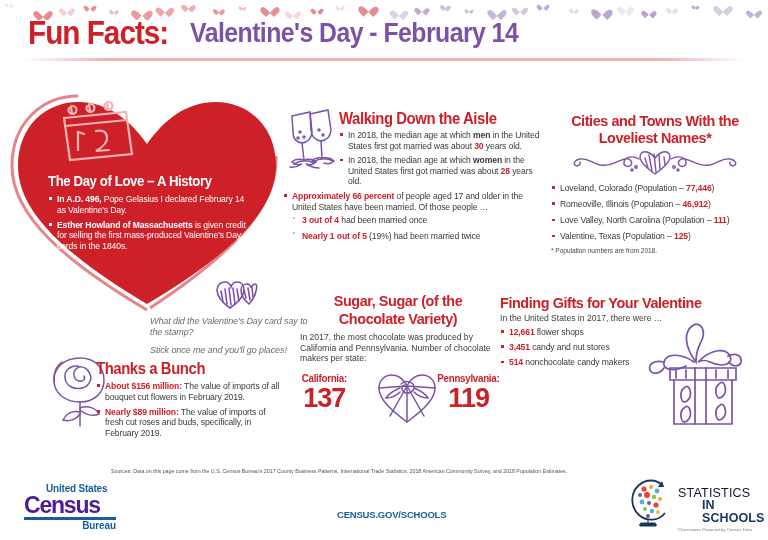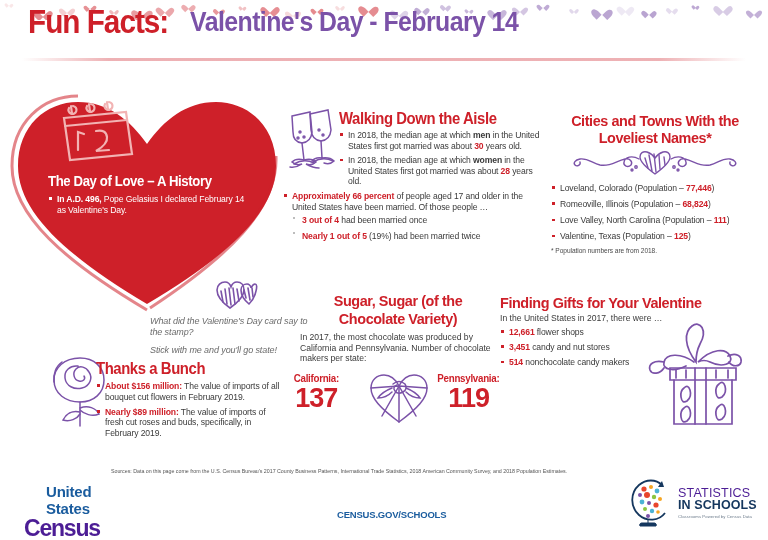--- a/index.html
+++ b/index.html
@@ -12,21 +12,21 @@
 
   
   .dots-band{position:absolute;left:0;top:0;width:768px;height:20px;overflow:hidden;}
   .dots-band .hb{position:absolute;top:4px;}
   .hb i{display:block;width:100%;height:100%;position:relative;}
   .hb i:before,.hb i:after{content:"";position:absolute;top:0;width:50%;height:80%;border-radius:50% 50% 0 0;}
   .hb i:before{left:0;transform:rotate(-45deg);transform-origin:100% 100%;}
   .hb i:after{right:0;transform:rotate(45deg);transform-origin:0 100%;}
 
   
-  .header{position:absolute;left:0;top:3px;width:768px;height:46px;}
+  .header{position:absolute;left:0;top:14px;width:768px;height:46px;}
   .title{position:absolute;left:28px;top:0px;white-space:nowrap;}
   .title .t1{
     font-family:"Liberation Sans", sans-serif;
     font-weight:bold;font-size:33px;color:#CE2029;letter-spacing:-1.1px;
     font-stretch:condensed;display:inline-block;transform:scaleX(.9);transform-origin:left center;
   }
   .title .t2{
     font-family:"Liberation Sans", sans-serif;
     font-weight:bold;font-size:27px;color:#7B52A8;letter-spacing:-.6px;
     display:inline-block;transform:scaleX(.92);transform-origin:left center;
@@ -79,46 +79,46 @@
   
   .cities{position:absolute;left:551px;top:112px;width:208px;}
   .cities .h-red{font-size:15.5px;line-height:17px;}
   .cities ul.b li{margin-bottom:5.5px;}
   .footnote{font-size:6.6px;color:#4a4a4a;margin-top:4px;letter-spacing:-.05px;}
 
   
   .sugar{position:absolute;left:300px;top:292px;width:196px;text-align:center;}
   .sugar .h-red{font-size:15.5px;line-height:17.5px;}
   .sugar .intro{text-align:left;margin-top:5px;font-size:8.6px;line-height:10.6px;color:#3a3a3a;}
-  .states{position:relative;margin-top:8px;height:52px;}
+  .states{position:relative;margin-top:8px;height:52px;margin-left:8px;}
   .st{position:absolute;top:0;text-align:center;}
   .st .nm{color:#CE2029;font-weight:bold;font-size:10.5px;letter-spacing:-.3px;display:block;transform:scaleX(.93);}
   .st .nb{color:#CE2029;font-weight:bold;font-size:27px;line-height:28px;letter-spacing:-1px;display:block;}
   .st.ca{left:-8px;}
   .st.pa{right:-6px;}
 
   
   .gifts{position:absolute;left:500px;top:294px;width:258px;}
   .gifts .h-red{font-size:15.5px;margin-bottom:2px;}
   .gifts .intro{font-size:8.6px;line-height:11px;color:#3a3a3a;margin-bottom:3px;}
   .gifts ul.b{width:160px;}
   .gifts ul.b li{margin-bottom:4.5px;}
 
   
   .sources{position:absolute;left:111px;top:468px;width:600px;font-size:5.3px;line-height:7px;color:#555;letter-spacing:-.02px;}
   .census-logo{position:absolute;left:24px;top:483px;width:110px;height:40px;}
-  .cl-us{font-size:15px;font-weight:bold;color:#1a5c9e;letter-spacing:-.2px;display:block;margin-left:22px;}
+  .cl-us{font-size:10px;font-weight:bold;color:#1a5c9e;letter-spacing:-.2px;display:block;margin-left:22px;}
   .cl-main{font-size:23px;font-weight:bold;color:#4c1d95;letter-spacing:-1.2px;line-height:22px;display:block;}
   .cl-rule{width:92px;height:2.5px;background:#1a5c9e;margin-top:1px;}
   .cl-bur{font-size:10px;font-weight:bold;color:#1a5c9e;display:block;text-align:right;width:92px;letter-spacing:-.1px;}
   .site{position:absolute;left:337px;top:509px;font-size:9.5px;font-weight:bold;color:#1a5c9e;letter-spacing:-.2px;}
   .sis{position:absolute;left:626px;top:477px;width:132px;height:52px;}
   .sis-txt{position:absolute;left:52px;top:10px;}
-  .sis-txt .l1{font-size:12.5px;color:#4c1d95;letter-spacing:.2px;line-height:12px;display:block;}
-  .sis-txt .l2{font-size:12.5px;color:#15375e;font-weight:bold;letter-spacing:.1px;line-height:13px;display:block;}
+  .sis-txt .l1{font-size:12.5px;color:#0f172a;letter-spacing:.2px;line-height:12px;display:block;}
+  .sis-txt .l2{font-size:12.5px;color:#15375e;font-weight:bold;letter-spacing:.1px;line-height:13px;display:block;margin-left:24px;}
   .sis-txt .l3{font-size:4.2px;color:#6b7a8a;letter-spacing:.1px;display:block;margin-top:1.5px;}
   svg{display:block;overflow:visible;}
 </style>
 <style>.hbc0 i:before, .hbc0 i:after{background:#CE2029;}</style><style>.hbc1 i:before, .hbc1 i:after{background:#CE2029;}</style><style>.hbc2 i:before, .hbc2 i:after{background:#CE2029;}</style><style>.hbc3 i:before, .hbc3 i:after{background:#CE2029;}</style><style>.hbc4 i:before, .hbc4 i:after{background:#CE2029;}</style><style>.hbc5 i:before, .hbc5 i:after{background:#CE2029;}</style><style>.hbc6 i:before, .hbc6 i:after{background:#CE2029;}</style><style>.hbc7 i:before, .hbc7 i:after{background:#CE2029;}</style><style>.hbc8 i:before, .hbc8 i:after{background:#CE2029;}</style><style>.hbc9 i:before, .hbc9 i:after{background:#CE2029;}</style><style>.hbc10 i:before, .hbc10 i:after{background:#CE2029;}</style><style>.hbc11 i:before, .hbc11 i:after{background:#CE2029;}</style><style>.hbc12 i:before, .hbc12 i:after{background:#CE2029;}</style><style>.hbc13 i:before, .hbc13 i:after{background:#CE2029;}</style><style>.hbc14 i:before, .hbc14 i:after{background:#CE2029;}</style><style>.hbc15 i:before, .hbc15 i:after{background:#7B52A8;}</style><style>.hbc16 i:before, .hbc16 i:after{background:#7B52A8;}</style><style>.hbc17 i:before, .hbc17 i:after{background:#7B52A8;}</style><style>.hbc18 i:before, .hbc18 i:after{background:#7B52A8;}</style><style>.hbc19 i:before, .hbc19 i:after{background:#7B52A8;}</style><style>.hbc20 i:before, .hbc20 i:after{background:#7B52A8;}</style><style>.hbc21 i:before, .hbc21 i:after{background:#7B52A8;}</style><style>.hbc22 i:before, .hbc22 i:after{background:#7B52A8;}</style><style>.hbc23 i:before, .hbc23 i:after{background:#7B52A8;}</style><style>.hbc24 i:before, .hbc24 i:after{background:#7B52A8;}</style><style>.hbc25 i:before, .hbc25 i:after{background:#7B52A8;}</style><style>.hbc26 i:before, .hbc26 i:after{background:#7B52A8;}</style><style>.hbc27 i:before, .hbc27 i:after{background:#7B52A8;}</style><style>.hbc28 i:before, .hbc28 i:after{background:#7B52A8;}</style><style>.hbc29 i:before, .hbc29 i:after{background:#7B52A8;}</style></head>
 <body>
 
 <div class="page">
 
   <div class="dots-band" id="band">
       <div class="hb hbc0" style="left: 6px; width: 5px; height: 5px; top: 2px; opacity: 0.1;">
@@ -235,36 +235,37 @@
         <path d="M36 12 L35 4 M37 4 a4 4 0 1 1 -4 2"></path>
         <path d="M54 10 L53 2 M55 2 a4 4 0 1 1 -4 2"></path>
         <path d="M24 50 L24 32 L30 34"></path>
         <path d="M42 31 q10 -2 11 6 q1 7 -11 14 l13 -1"></path>
       </g>
     </svg>
     <div class="heart-txt">
       <span class="h-ttl">The Day of Love – A History</span>
       <ul class="b white">
         <li><b>In A.D. 496,</b><span> Pope Gelasius I declared February 14 as Valentine's Day.</span></li>
+        <li><b>Esther Howland of Massachusetts</b><span> is given credit for selling the first mass-produced Valentine's Day cards in the 1840s.</span></li>
       </ul>
     </div>
   </div>
 
   <svg style="position:absolute;left:216px;top:280px;" width="42" height="30" viewBox="0 0 42 30">
     <g fill="none" stroke="#7B52A8" stroke-width="1.6" stroke-linecap="round">
       <path d="M14 28 C 4 21, 1 15, 1 10 C 1 5, 5 2, 9 2 C 12 2, 14 4, 15 7 C 16 4, 18 2, 21 2 C 25 2, 28 5, 28 10 C 28 15, 24 21, 14 28 Z"></path>
       <path d="M5 11 L7 22 M9 9 L11 24 M13 8 L15 25 M17 8 L19 24 M21 9 L23 21"></path>
       <path d="M33 24 C 27 19, 25 14, 25 10 C 25 6, 28 4, 31 4 C 33 4, 35 6, 35 8 C 36 6, 37 4, 39 4 C 41 4, 41 7, 40 11 C 39 16, 37 20, 33 24 Z"></path>
       <path d="M28 10 L30 18 M32 8 L34 20 M36 8 L37 17"></path>
     </g>
   </svg>
 
   <div class="joke">
     <p>What did the Valentine's Day card say to the stamp?</p>
-    <p>Stick with me and you'll go state!</p>
+    <p>Stick once me and you'll go places!</p>
   </div>
 
   <svg style="position:absolute;left:52px;top:352px;" width="56" height="76" viewBox="0 0 56 76">
     <g fill="none" stroke="#7B52A8" stroke-width="1.5" stroke-linecap="round">
       <path d="M28 6 C 12 6, 2 16, 2 28 C 2 42, 14 50, 28 50 C 42 50, 52 41, 52 28 C 52 15, 42 6, 28 6 Z"></path>
       <path d="M26 14 C 18 13, 12 19, 13 26 C 14 34, 22 38, 30 36 C 38 34, 41 26, 37 20 C 34 15, 28 13, 24 17 C 20 21, 22 28, 27 29 C 31 30, 34 27, 32 24"></path>
       <path d="M10 10 C 4 14, 1 22, 2 30"></path>
       <path d="M28 50 L28 74"></path>
       <path d="M28 60 C 20 58, 14 62, 11 68 C 18 70, 25 67, 28 62"></path>
       <path d="M28 56 C 36 53, 44 56, 47 62 C 40 65, 32 62, 28 58"></path>
@@ -325,21 +326,21 @@
         <path d="M69 10 C 62 6, 55 8, 54 13 C 53 17, 58 19, 61 16 C 63 13, 60 9, 55 10 C 46 12, 40 18, 30 16 C 22 14, 18 9, 10 10 C 5 11, 3 14, 5 16 C 7 18, 11 16, 10 13"></path>
         <path d="M101 10 C 108 6, 115 8, 116 13 C 117 17, 112 19, 109 16 C 107 13, 110 9, 115 10 C 124 12, 130 18, 140 16 C 148 14, 152 9, 160 10 C 165 11, 167 14, 165 16 C 163 18, 159 16, 160 13"></path>
         <circle cx="66" cy="18" r="1.2"></circle>
           <circle cx="62" cy="21" r="1"></circle>
         <circle cx="104" cy="18" r="1.2"></circle>
           <circle cx="108" cy="21" r="1"></circle>
       </g>
     </svg>
     <ul class="b">
       <li><span>Loveland, Colorado (Population – </span><b>77,446</b><span>)</span></li>
-      <li><span>Romeoville, Illinois (Population – </span><b>68,824</b><span>)</span></li>
+      <li><span>Romeoville, Illinois (Population – </span><b>46,912</b><span>)</span></li>
       <li><span>Love Valley, North Carolina (Population – </span><b>111</b><span>)</span></li>
       <li><span>Valentine, Texas (Population – </span><b>125</b><span>)</span></li>
     </ul>
     <div class="footnote">* Population numbers are from 2018.</div>
   </div>
 
   <div class="sugar">
     <span class="h-red center">Sugar, Sugar (of the</span>
     <span class="h-red center">Chocolate Variety)</span>
     <div class="intro">In 2017, the most chocolate was produced by California and Pennsylvania. Number of chocolate makers per state:</div>

